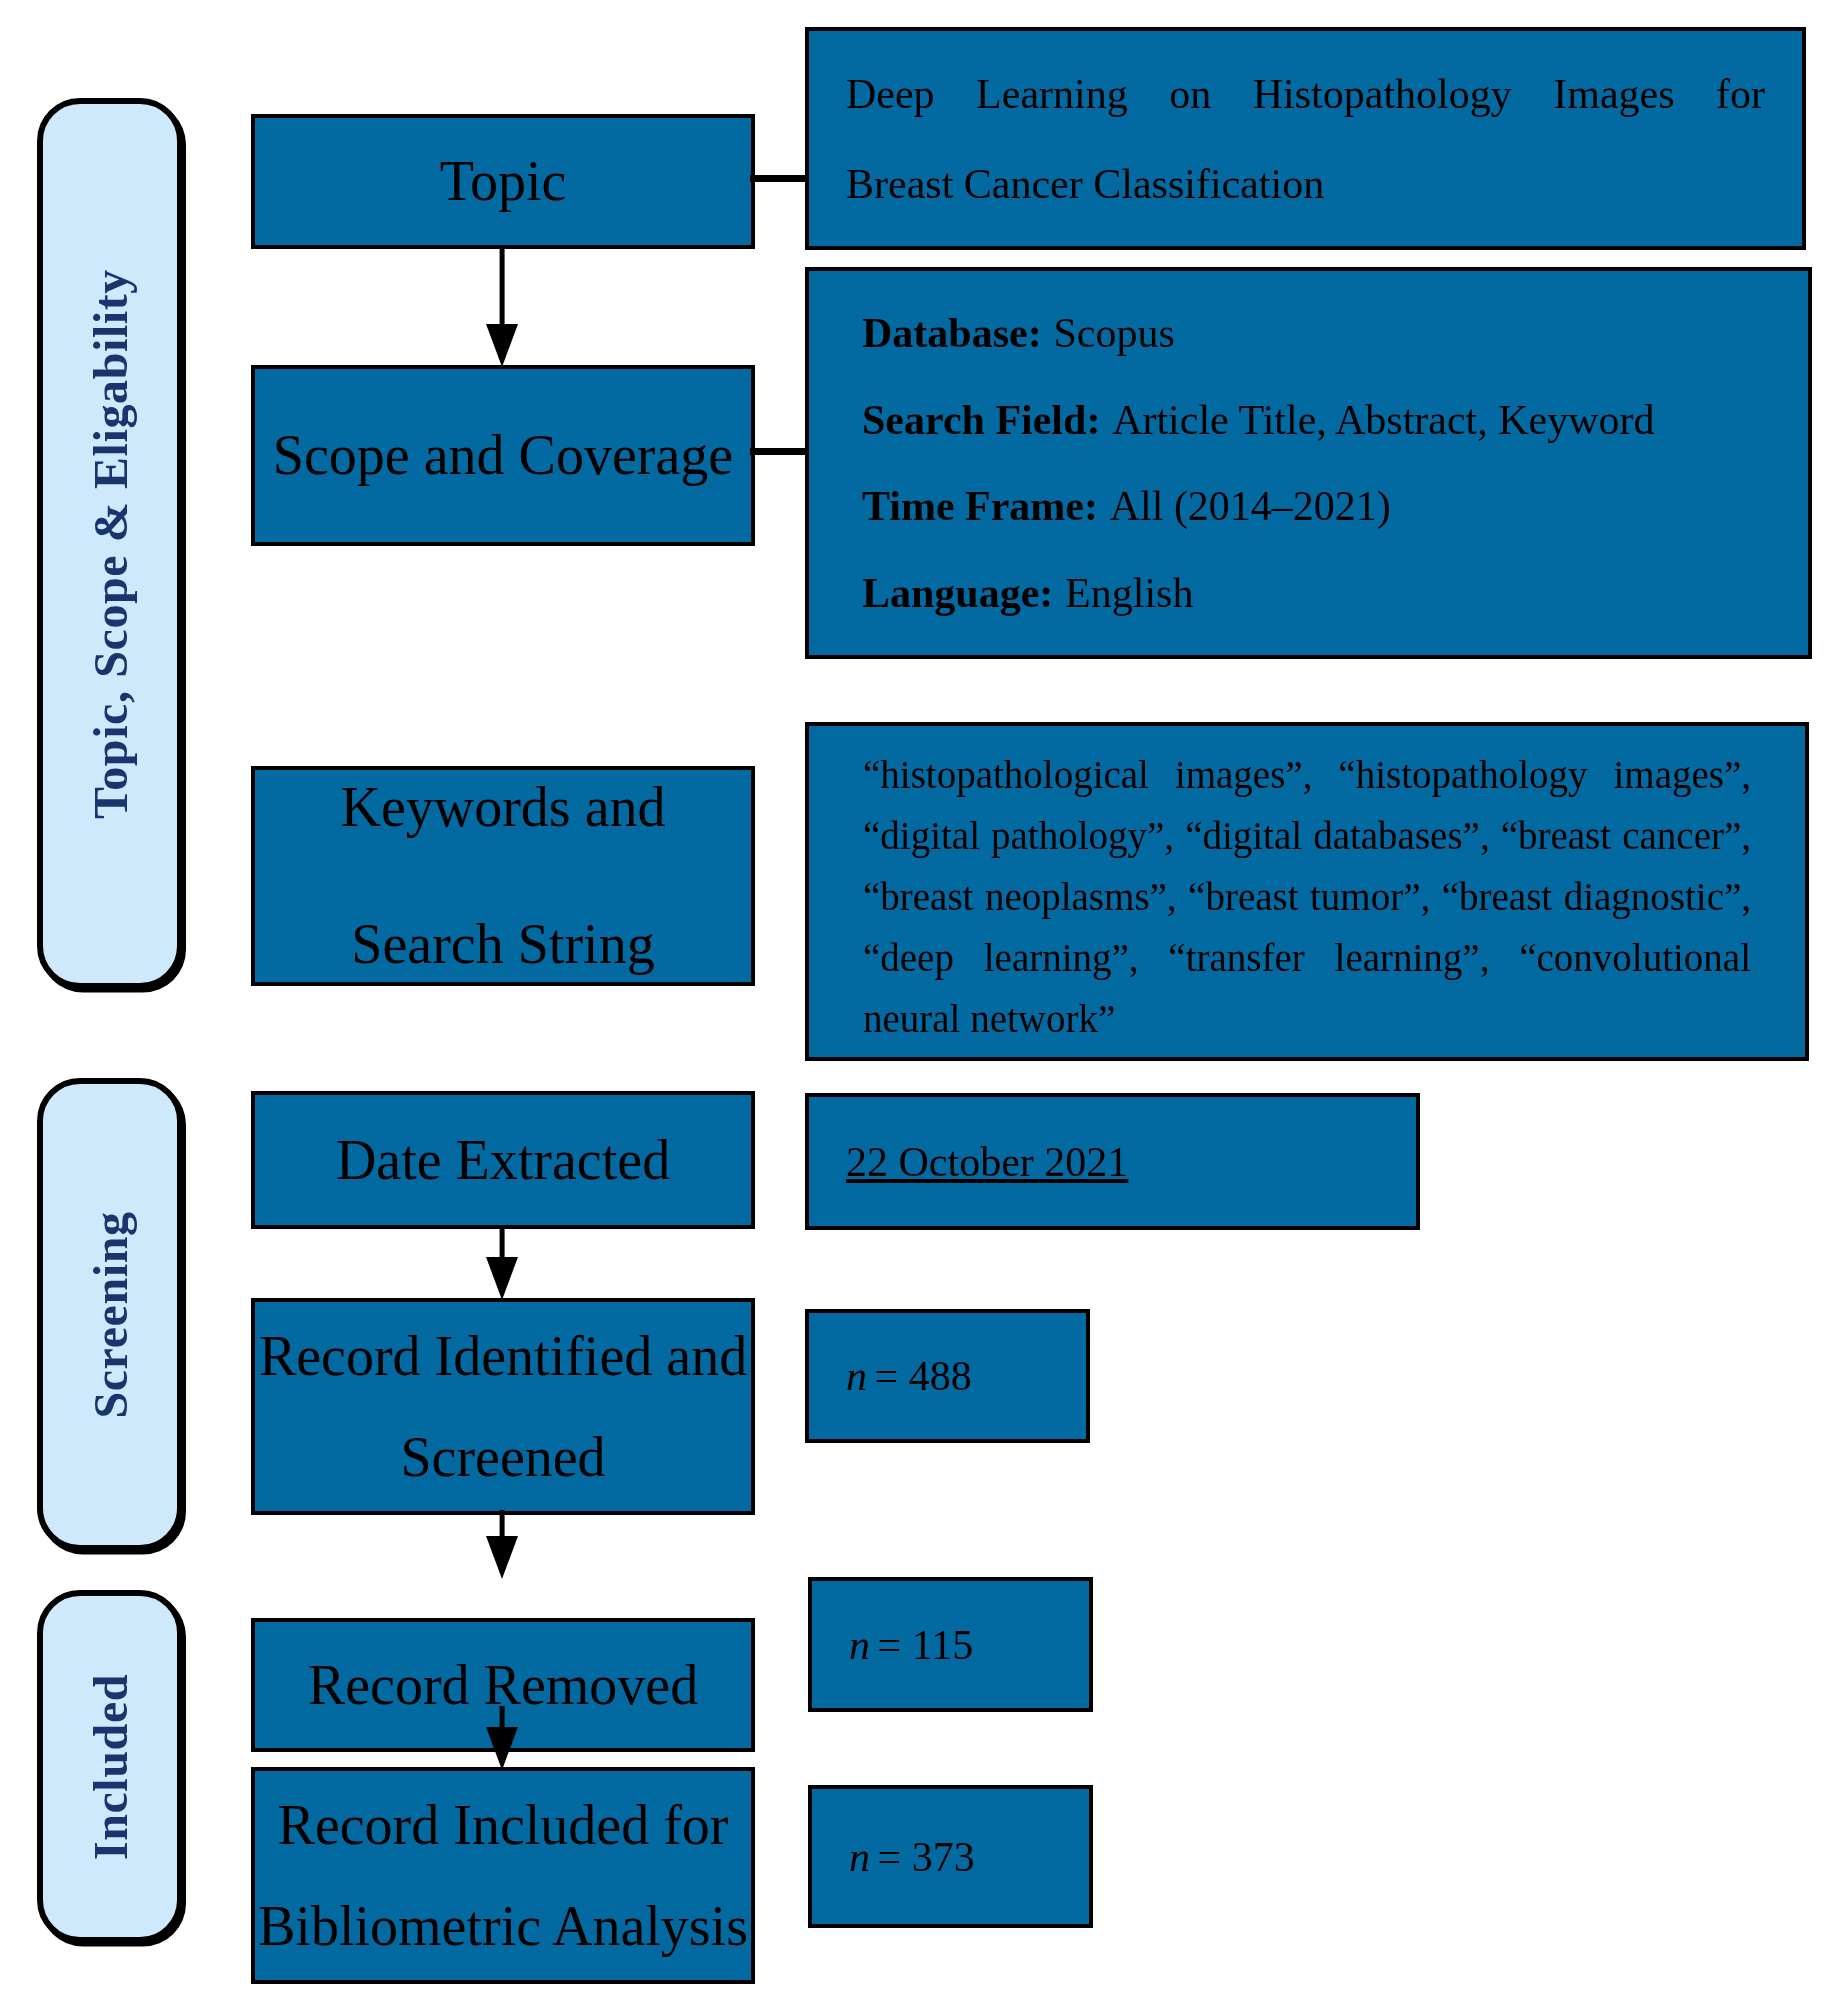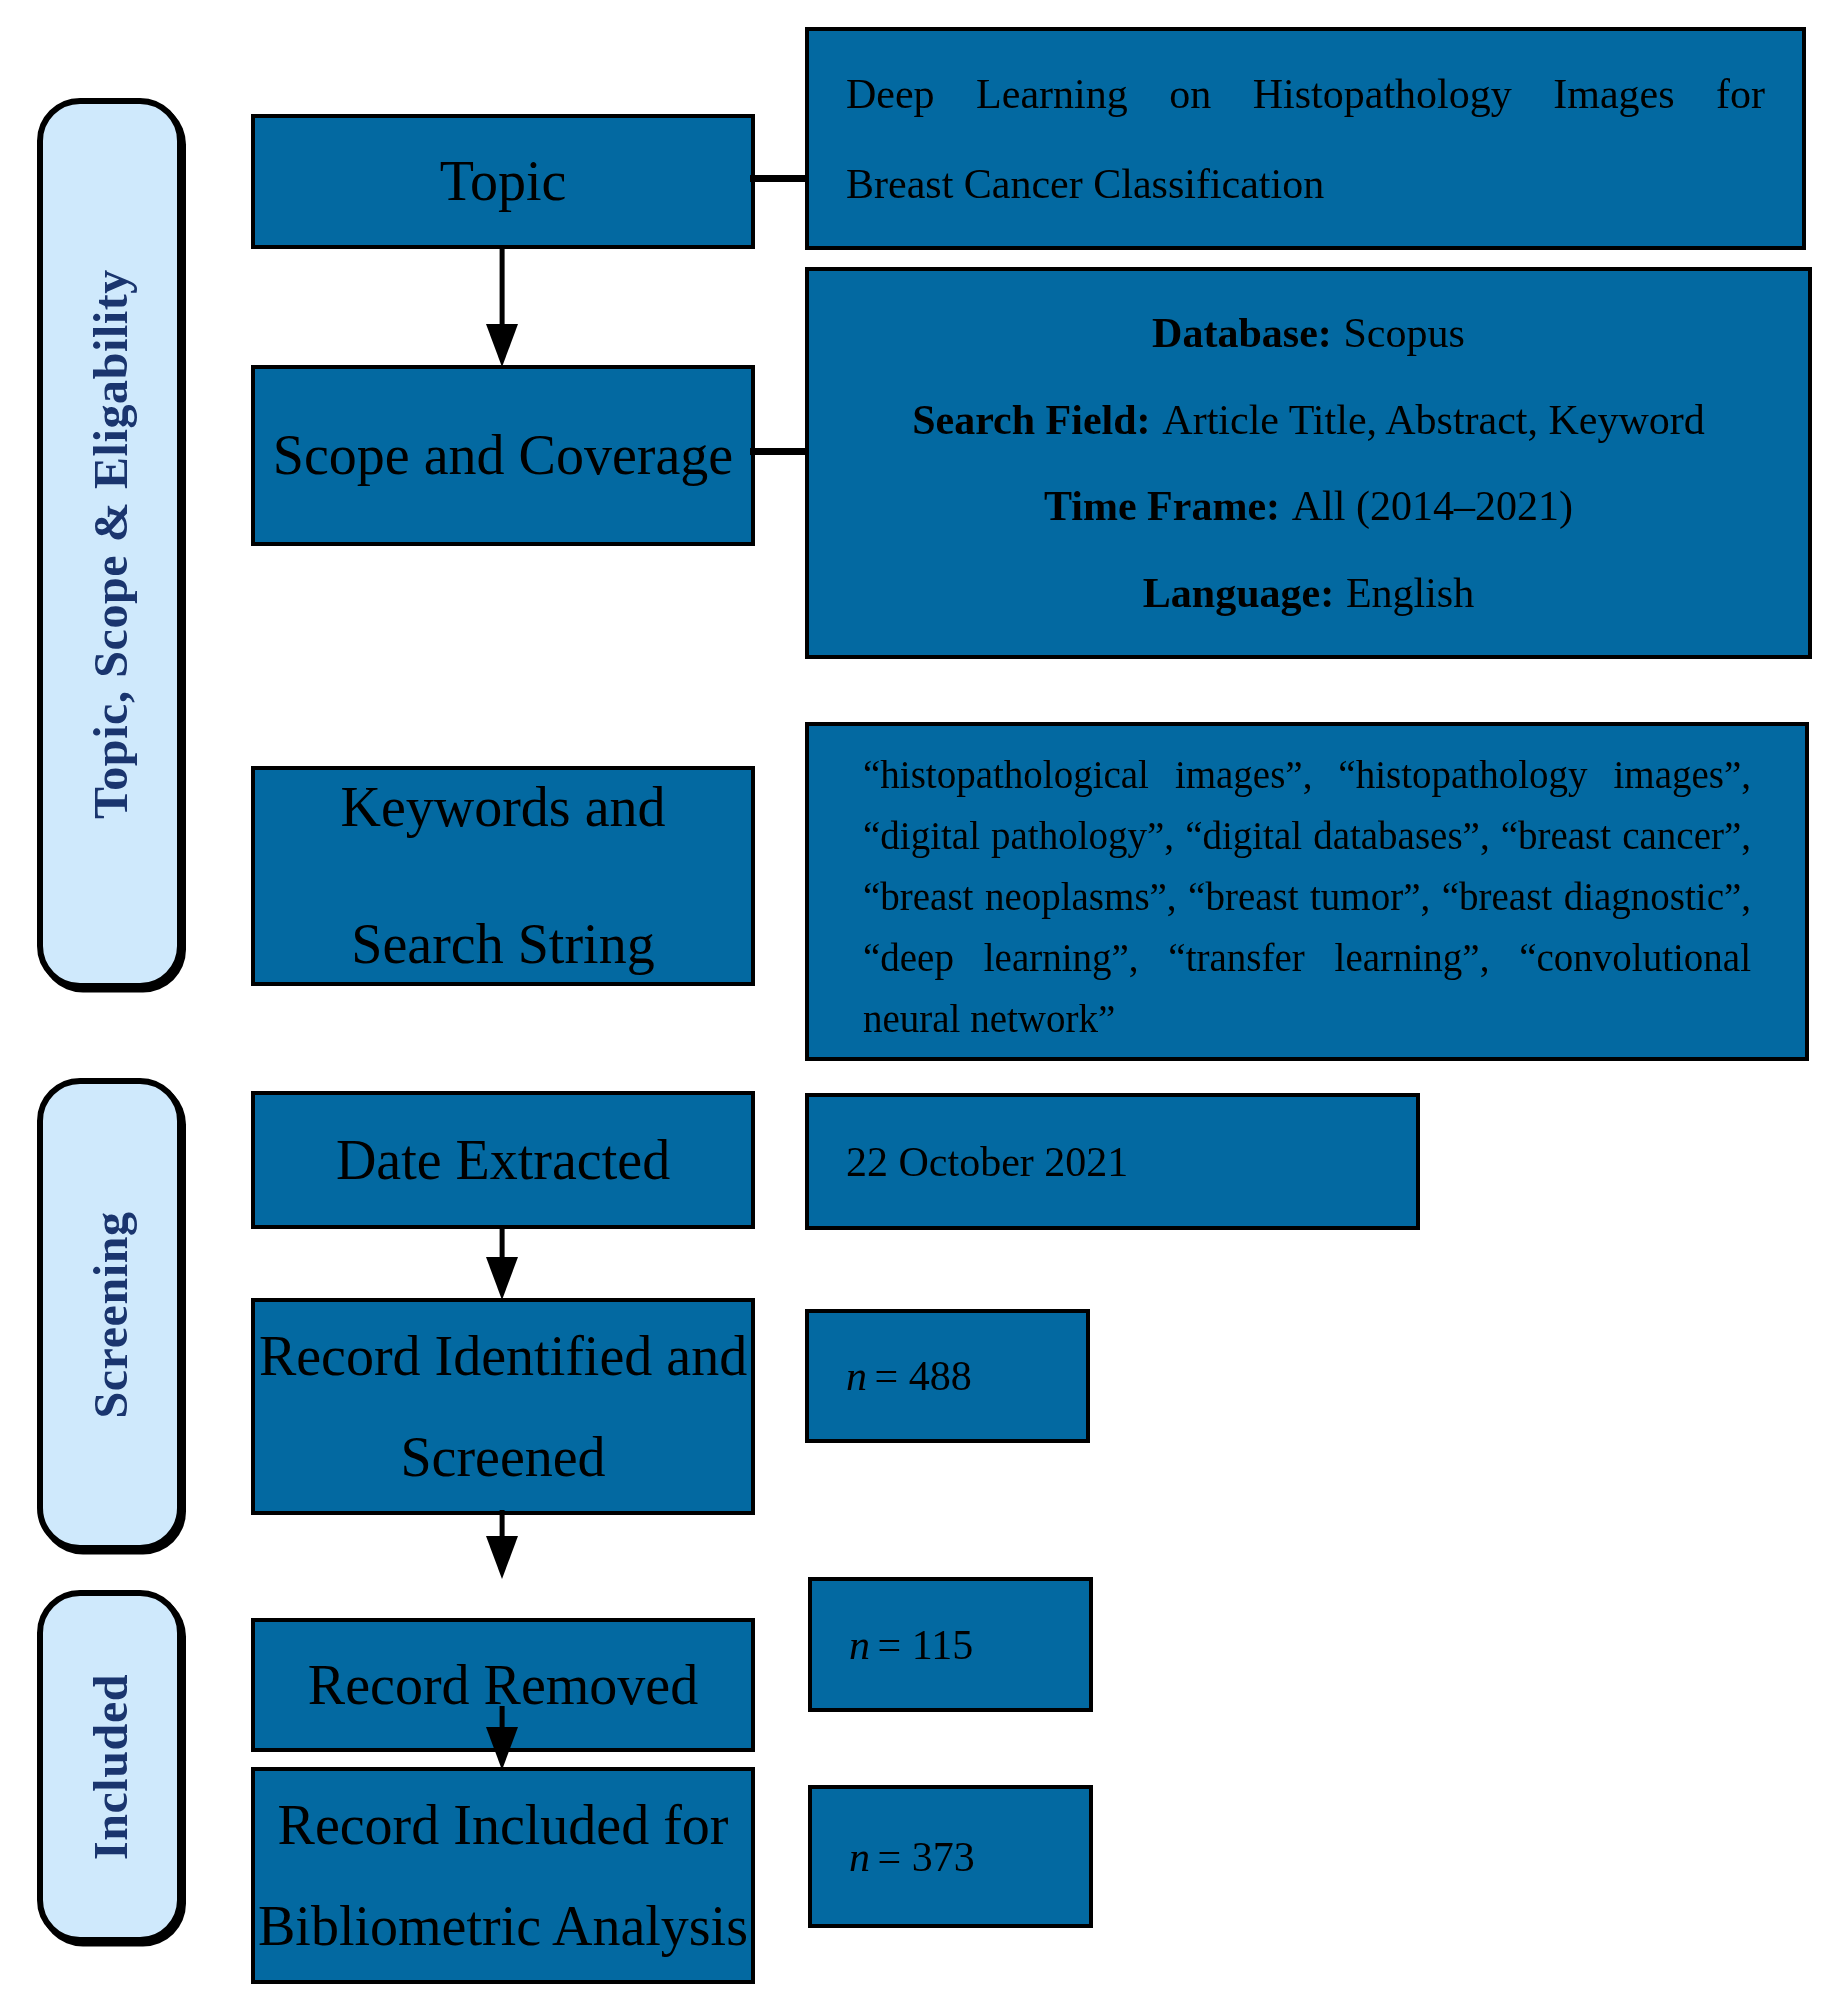--- a/index.html
+++ b/index.html
@@ -12,21 +12,21 @@
   .stage-label{position:absolute;top:50%;left:50%;transform:translate(-50%,-50%) rotate(-90deg);
                white-space:nowrap;font-weight:bold;font-size:48px;color:var(--stage-text,#1a356e);letter-spacing:0.6px;}
 
   
   .box{position:absolute;background:#0369a1;border:4.8px solid #000;box-sizing:border-box;}
   .step{display:flex;flex-direction:column;align-items:center;justify-content:center;
         text-align:center;font-size:56px;line-height:101px;}
   .detail{font-size:42px;}
   .detail-2line{display:flex;flex-direction:column;justify-content:center;padding:0 37px;line-height:90px;}
   .justify-last{text-align:justify;text-align-last:justify;}
-  .rows{display:flex;flex-direction:column;justify-content:space-evenly;padding:0 37px;text-align:center;}
+  .rows{display:flex;flex-direction:column;justify-content:space-evenly;padding:0 53px;}
   .detail-label{font-weight:bold;}
   .detail-value{margin-left:0.28em;}
   .para{padding:18px 54px;text-align:justify;font-size:39px;line-height:61px;}
   .single{display:flex;align-items:center;padding:0 37px;}
   .nval i{font-style:italic;}
   .nval .n-text{margin-left:0.18em;}
 
   
   .hline{position:absolute;height:7.1px;background:#000;}
   .varrow{position:absolute;}
@@ -98,21 +98,21 @@
     </div>
     <div>
       <span class="detail-label">Language:</span><span class="detail-value">English</span>
     </div>
   </div>
 
   <div class="box detail" style="left:805px;top:722px;width:1004px;height:339px;">
     <div class="para">“histopathological images”, “histopathology images”, “digital pathology”, “digital databases”, “breast cancer”, “breast neoplasms”, “breast tumor”, “breast diagnostic”, “deep learning”, “transfer learning”, “convolutional neural network”</div>
   </div>
 
-  <div class="box detail single" style="left:805px;top:1093px;width:615px;height:137px;">
+  <div class="box detail single" style="left:805px;top:1093px;width:615px;height:137px;text-decoration:underline;">
     <span>22 October 2021</span>
   </div>
 
   <div class="box detail single nval" style="left:805px;top:1309px;width:285px;height:134px;">
     <i>n</i>
       <span class="n-text">= 488</span>
   </div>
 
   <div class="box detail single nval" style="left:808px;top:1577px;width:285px;height:135px;">
     <i>n</i>

